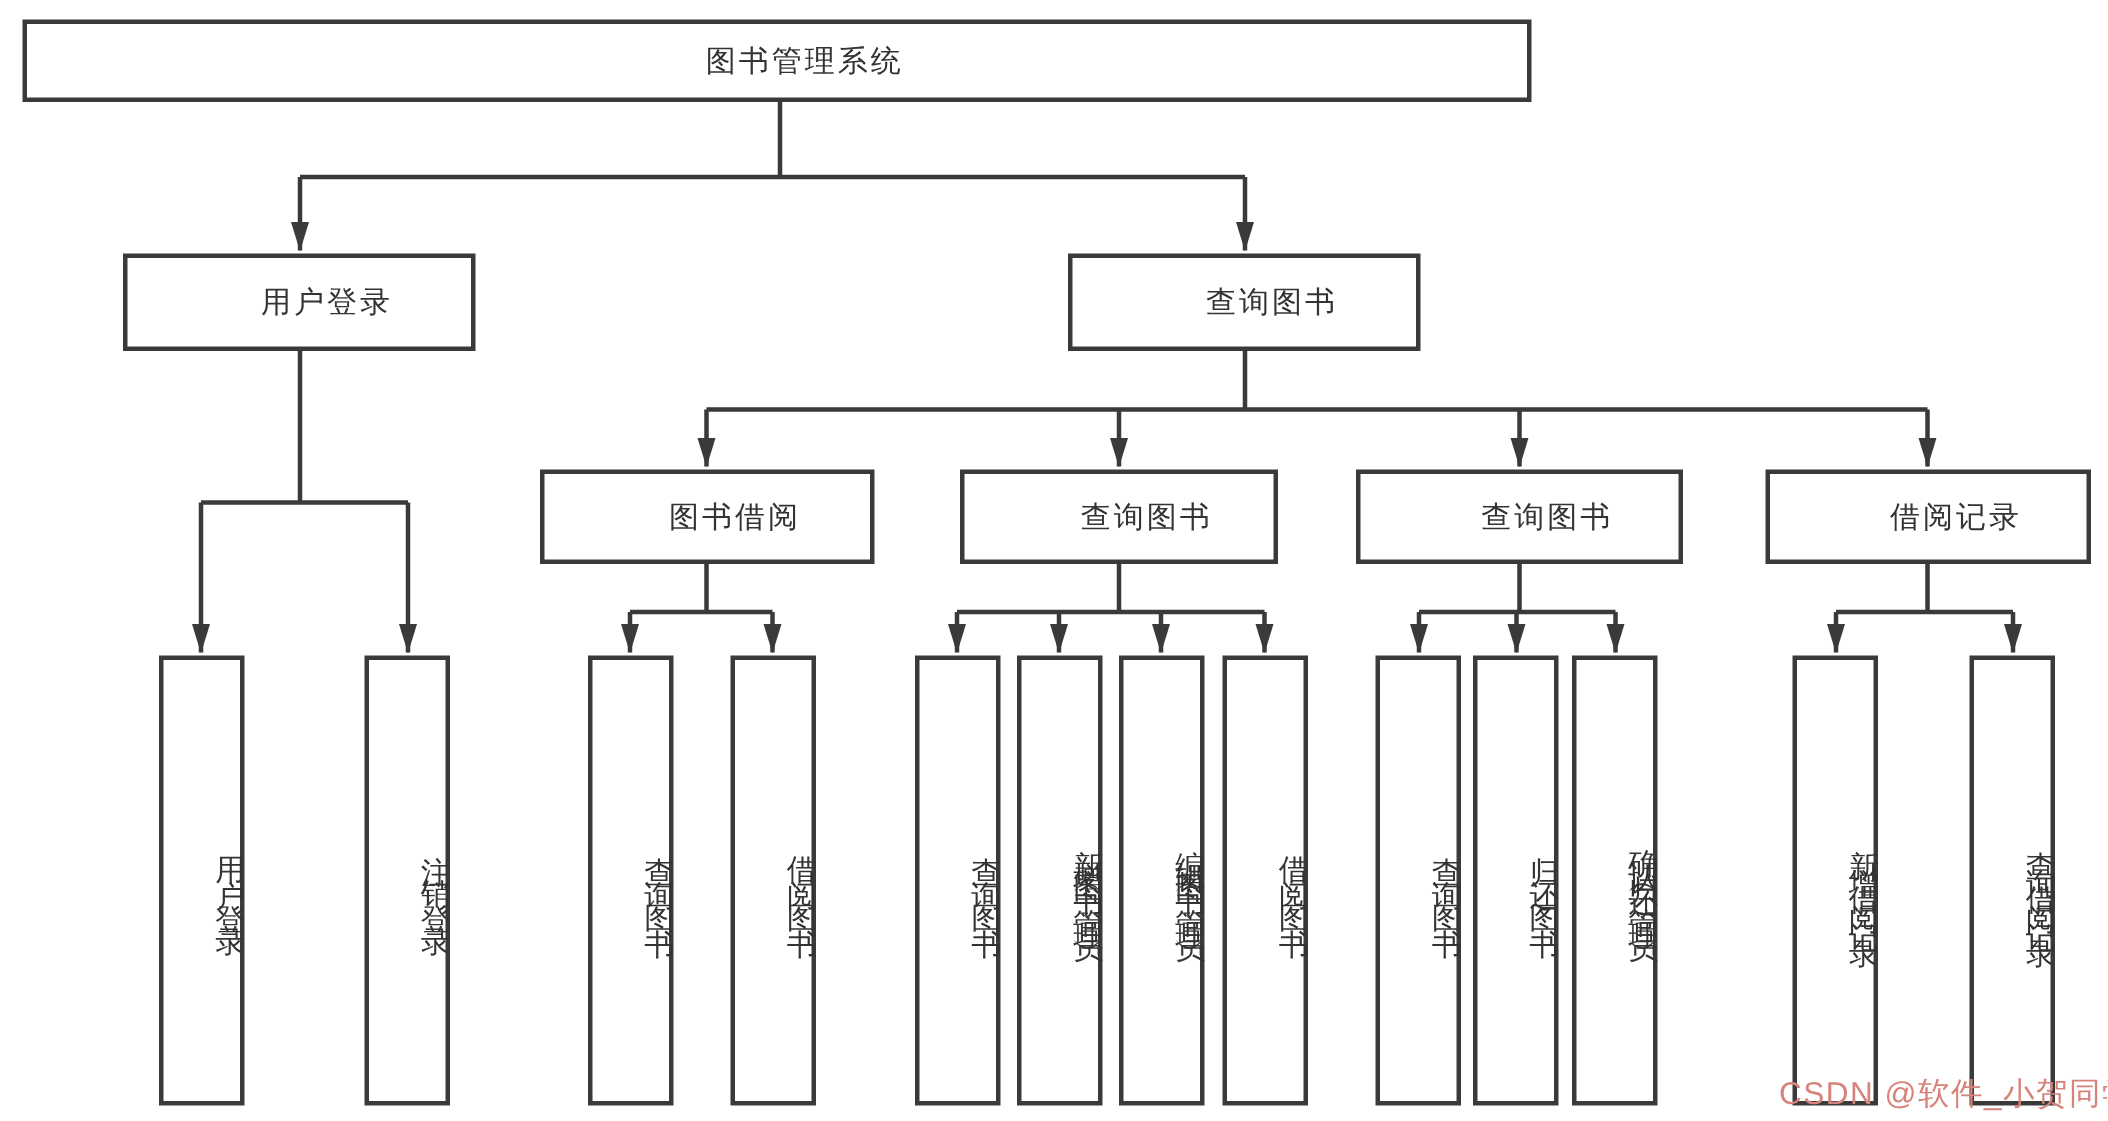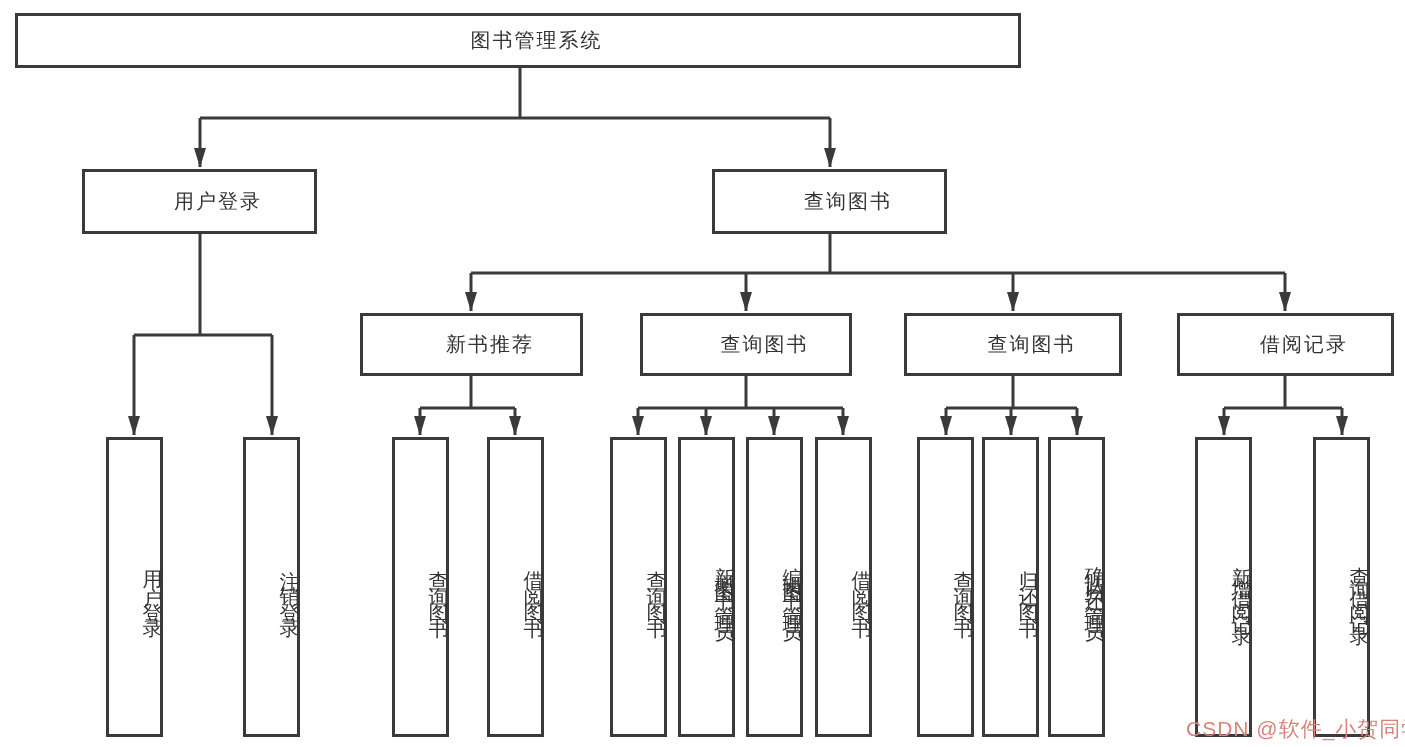--- a/index.html
+++ b/index.html
@@ -109,21 +109,21 @@
   </div>
 
   <div class="node b-user">
     <span>用户登录</span>
   </div>
   <div class="node b-mgmt">
     <span>查询图书</span>
   </div>
 
   <div class="node lvl2 b2-rec">
-    <span>新书推荐</span>
+    <span>图书借阅</span>
   </div>
   <div class="node lvl2 b2-bor">
     <span>查询图书</span>
   </div>
   <div class="node lvl2 b2-cur">
     <span>查询图书</span>
   </div>
   <div class="node lvl2 b2-brr">
     <span>借阅记录</span>
   </div>

